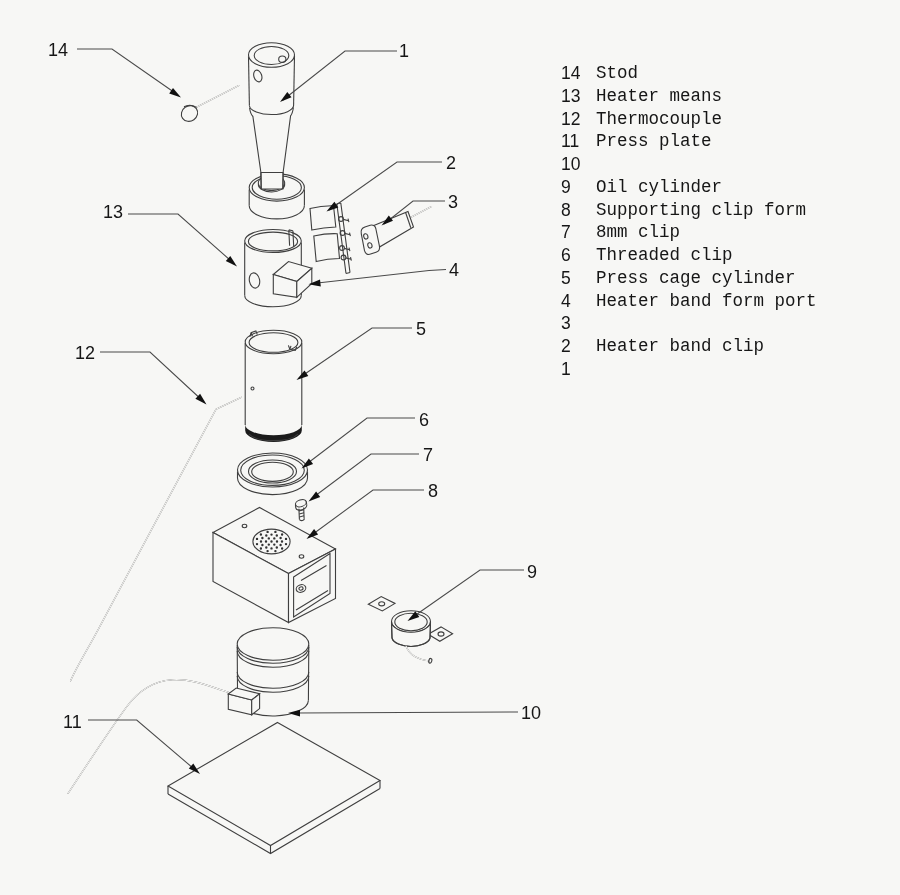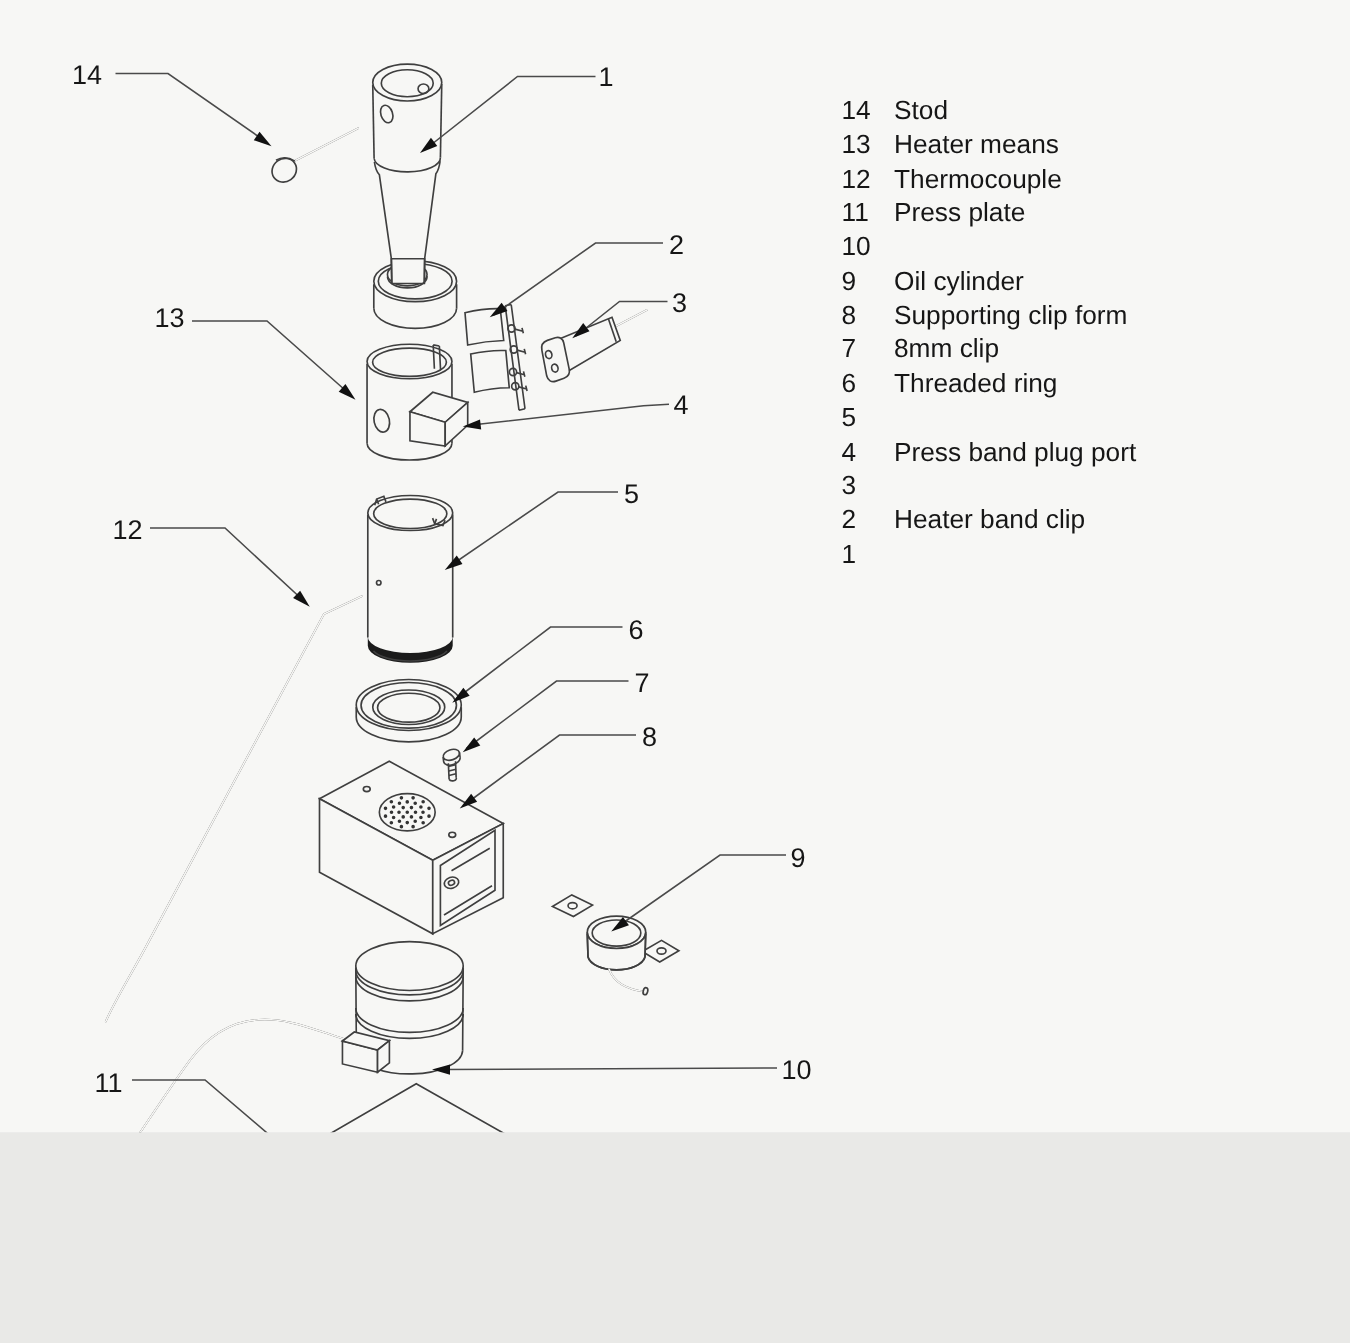--- a/index.html
+++ b/index.html
@@ -1,32 +1,32 @@
 <!DOCTYPE html>
 <html><head>
 <meta charset="utf-8">
 <style>
   html,body{margin:0;padding:0;background:#e9e9e7;}
-  .canvas{position:relative;width:900px;height:755px;background:#f7f7f5;overflow:hidden;
+  .canvas{position:relative;width:900px;height:895px;background:#f7f7f5;overflow:hidden;
           font-family:"Liberation Sans",sans-serif;}
   .canvas svg{position:absolute;left:0;top:0;}
   
   svg .ln, svg path, svg ellipse, svg circle, svg polyline{fill:none;stroke:#3f3f3f;stroke-width:1.1;}
   svg .fillbg{fill:#f7f7f5;}
   svg .darkfill{fill:#1b1b1b;stroke:none;}
   svg .arrow{fill:#111111;stroke:none;}
   svg .lead{stroke:#4a4a4a;stroke-width:1.05;fill:none;}
   svg .rodD{stroke:#3f3f3f;fill:none;stroke-linecap:round;stroke-linejoin:round;}
   svg .rodL{stroke:#f7f7f5;fill:none;stroke-linecap:round;stroke-linejoin:round;}
   svg .dots{stroke:#333;stroke-width:2.4;stroke-linecap:round;fill:none;}
   svg text{fill:#161616;font-family:"Liberation Sans",sans-serif;font-size:18px;}
   .legend{position:absolute;left:561px;top:62px;color:#161616;font-size:17.5px;line-height:22.75px;}
   .lrow{display:flex;}
   .ln{width:35px;flex:0 0 35px;}
-  .ll{white-space:pre;}
+  .ll{white-space:pre;font-family:Liberation Mono, monospace;}
 </style>
 </head>
 <body>
 
 <div class="canvas">
 
 <svg width="900" height="895" viewBox="0 0 900 895">
 
   <g>
     <path class="rodD" stroke-width="5.4" d="M194,108.5 L238.8,85.5"></path>
@@ -272,28 +272,29 @@
     <div class="lrow">
         <span class="ln">8</span>
         <span class="ll">Supporting clip form</span>
       </div>
     <div class="lrow">
         <span class="ln">7</span>
         <span class="ll">8mm clip</span>
       </div>
     <div class="lrow">
         <span class="ln">6</span>
-        <span class="ll">Threaded ring</span>
+        <span class="ll">Threaded clip</span>
       </div>
     <div class="lrow">
         <span class="ln">5</span>
+        <span class="ll">Press cage cylinder</span>
       </div>
     <div class="lrow">
         <span class="ln">4</span>
-        <span class="ll">Press band plug port</span>
+        <span class="ll">Heater band form port</span>
       </div>
     <div class="lrow">
         <span class="ln">3</span>
       </div>
     <div class="lrow">
         <span class="ln">2</span>
         <span class="ll">Heater band clip</span>
       </div>
     <div class="lrow">
         <span class="ln">1</span>

